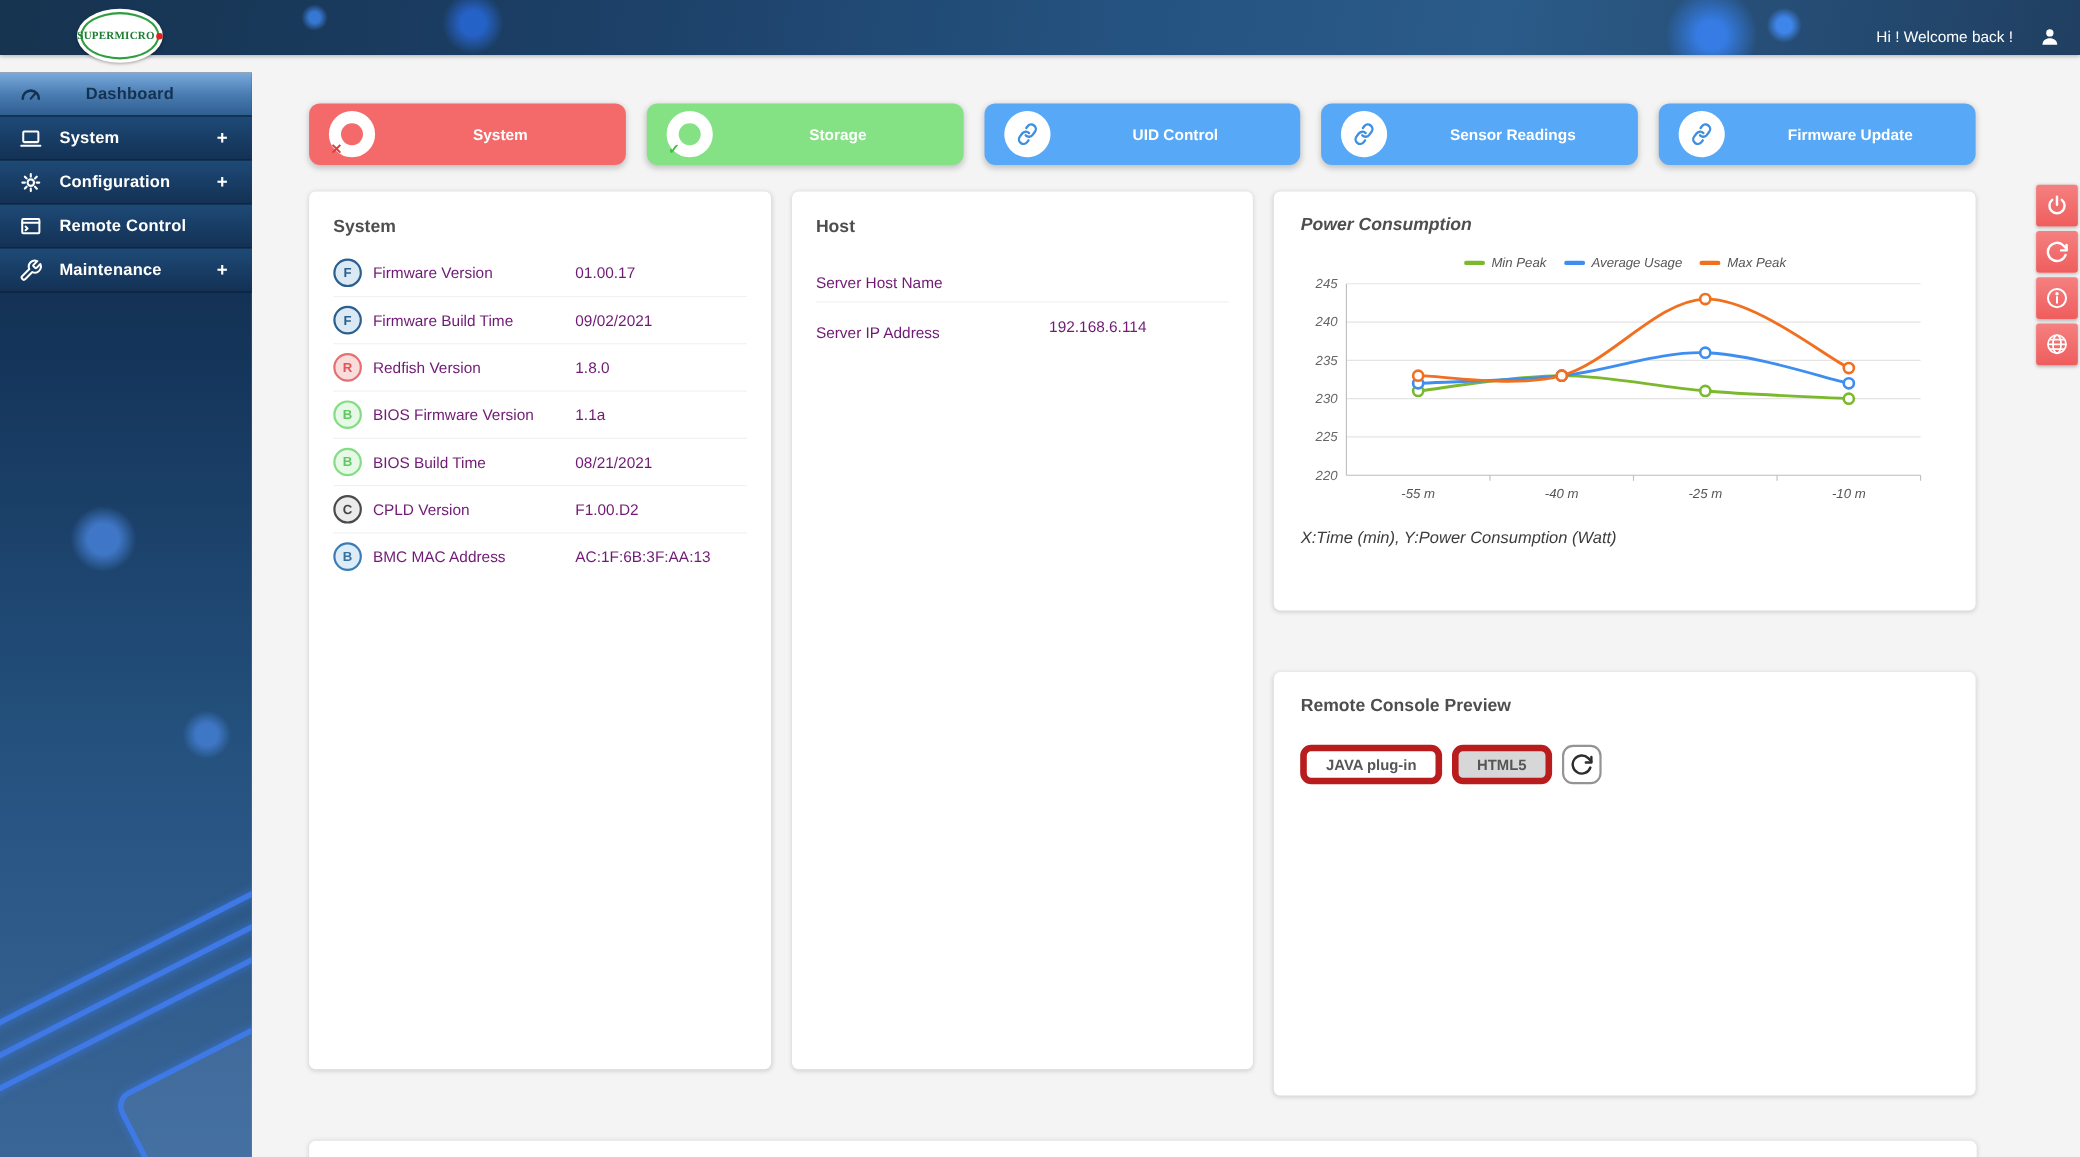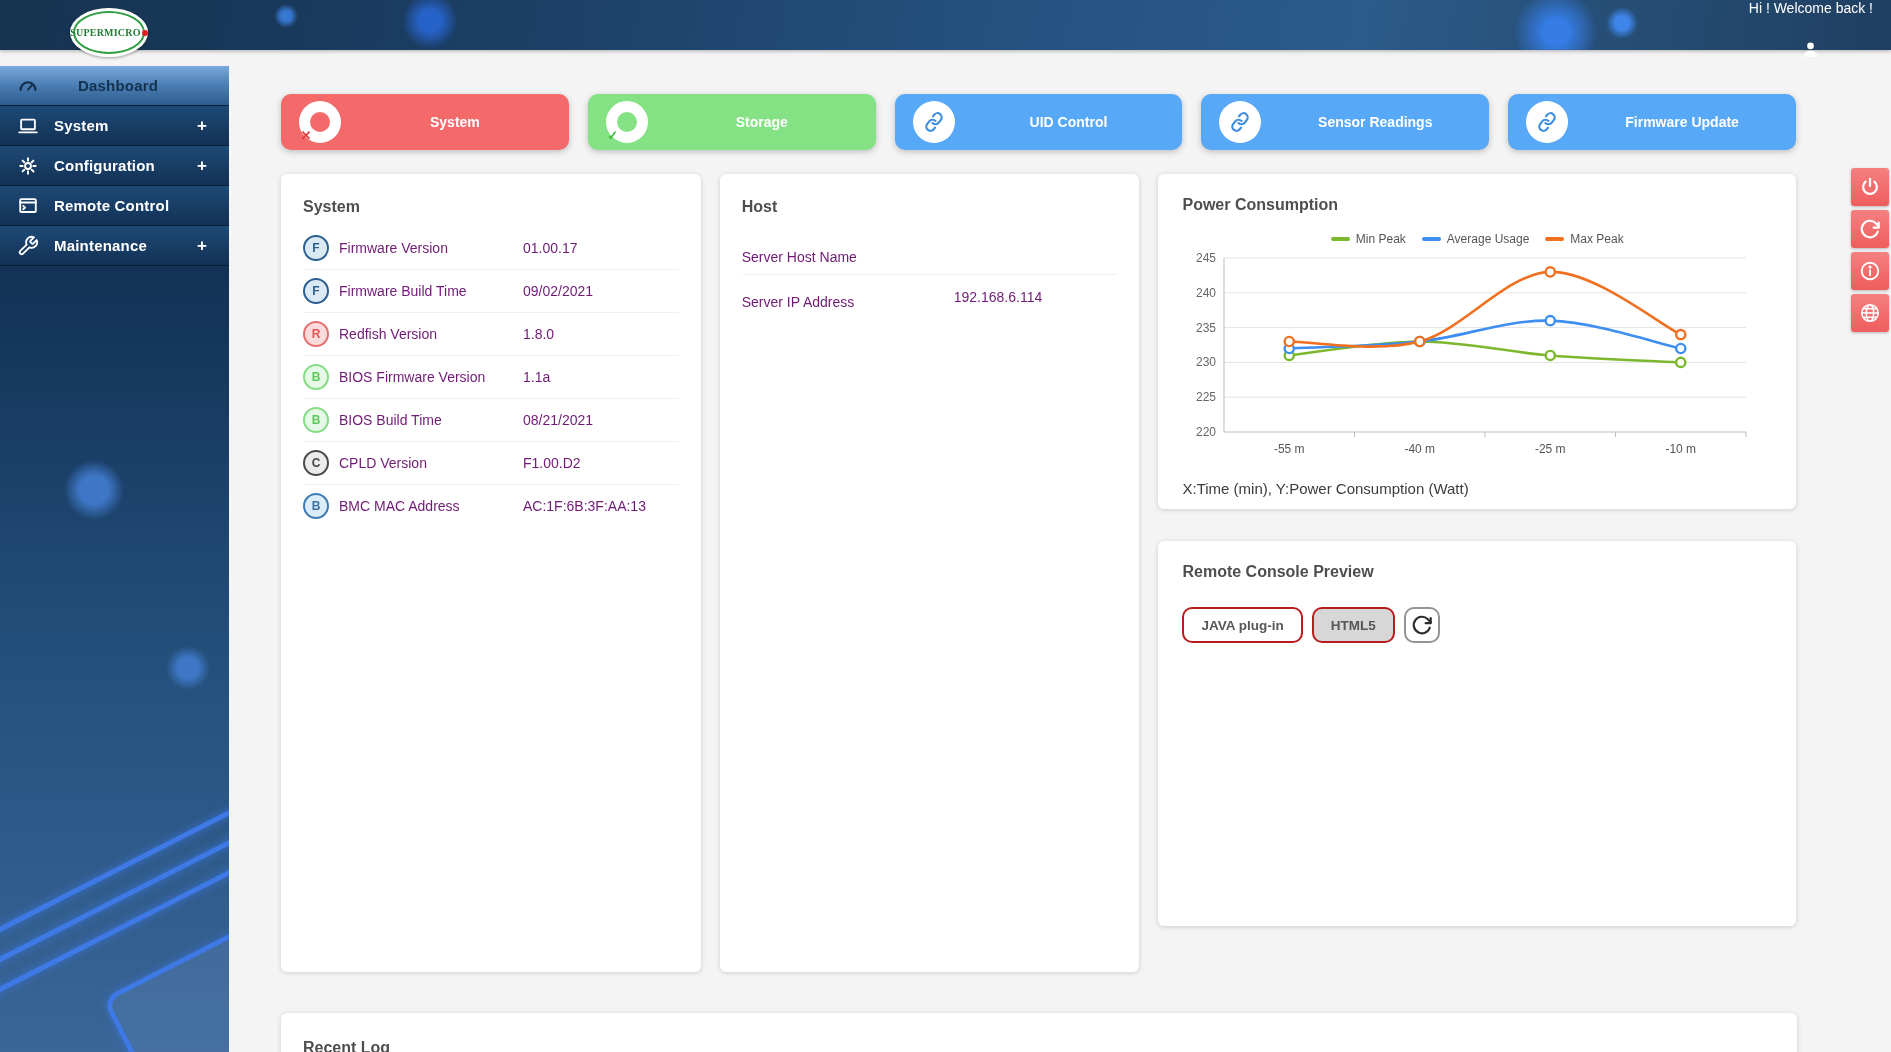--- a/index.html
+++ b/index.html
@@ -32,21 +32,21 @@
     border:2px solid #2f9e41;
   }
   .logo-text{
     font-family:"Liberation Serif", serif; font-weight:bold;
     font-size:10px; color:#1e7e34; letter-spacing:.2px; z-index:1;
   }
   .logo-dot{ width:6px; height:6px; background:#e02020; border-radius:50%; margin-left:1px; z-index:1;}
   .welcome {
     position:absolute; right:18px; top:0; height:66px;
     display:flex; align-items:center; gap:24px;
-    color:#fff; font-size:14px; cursor:pointer;flex-direction:column;
+    color:#fff; font-size:14px; cursor:pointer;
   }
 
   
   .sidebar{
     position:absolute; top:66px; left:0; width:229px; height:986px; z-index:20;
     overflow:hidden;
     background:
       radial-gradient(circle at 94px 424px, rgba(72,132,222,.8) 0 14px, rgba(72,132,222,0) 30px),
       radial-gradient(circle at 188px 602px, rgba(72,132,222,.75) 0 10px, rgba(72,132,222,0) 22px),
       linear-gradient(180deg,#0e2946 0%, #143459 25%, #24517e 62%, #3a6697 100%);
@@ -126,33 +126,33 @@
   .bdg-bios{ color:#5fc95f; border-color:#84dc84; background:#e6f9e6; }
   .bdg-cpld{ color:#454545; border-color:#4a4a4a; background:#ebebeb; }
   .bdg-bmc{ color:#39719f; border-color:#3c7cb5; background:#dcecf8; }
 
   .host-rows{ margin-top:14px; }
   .host-row{ display:flex; align-items:center; height:44px; }
   .host-row + .host-row{ border-top:1px solid #f1f1f1; }
   .host-row .info-left{ width:212px;margin-top:10px; }
 
   
-  .power-card{ height:335px; padding:22px 24px; }
+  .power-card{ height:381px; padding:22px 24px;font-style:italic; }
   .legend{ display:flex; justify-content:center; align-items:center; gap:16px; margin-top:18px; }
   .legend-item{ display:flex; align-items:center; gap:6px; cursor:pointer; }
   .legend-swatch{ width:19px; height:3.5px; border-radius:2px; }
   .legend-label{ font-size:12px; color:#555; }
   .chart-wrap{ margin-top:4px; }
   .chart-caption{ font-size:15px; color:#3c3c3c; margin-top:10px; }
 
   
-  .rc-card{ height:385px; padding:22px 24px; }
+  .rc-card{ height:385px; padding:22px 24px;margin-top:24px; }
   .rc-btns{ display:flex; align-items:center; gap:9px; margin-top:26px; }
   .rc-btn{
-    height:36px; padding:0 17px; border-radius:10px; border:2px solid #b91c1c;
+    height:36px; padding:0 17px; border-radius:10px; border:6px solid #b91c1c;
     background:#fff; color:#565656; font-size:13.5px; font-weight:bold;
     font-family:"Liberation Sans", sans-serif; cursor:pointer;
   }
   .rc-btn.selected{ background:#d7d7d7; }
   .rc-refresh{
     width:36px; height:36px; border-radius:10px; border:2px solid #949494;
     background:#fff; display:flex; align-items:center; justify-content:center; cursor:pointer;
   }
 
   

